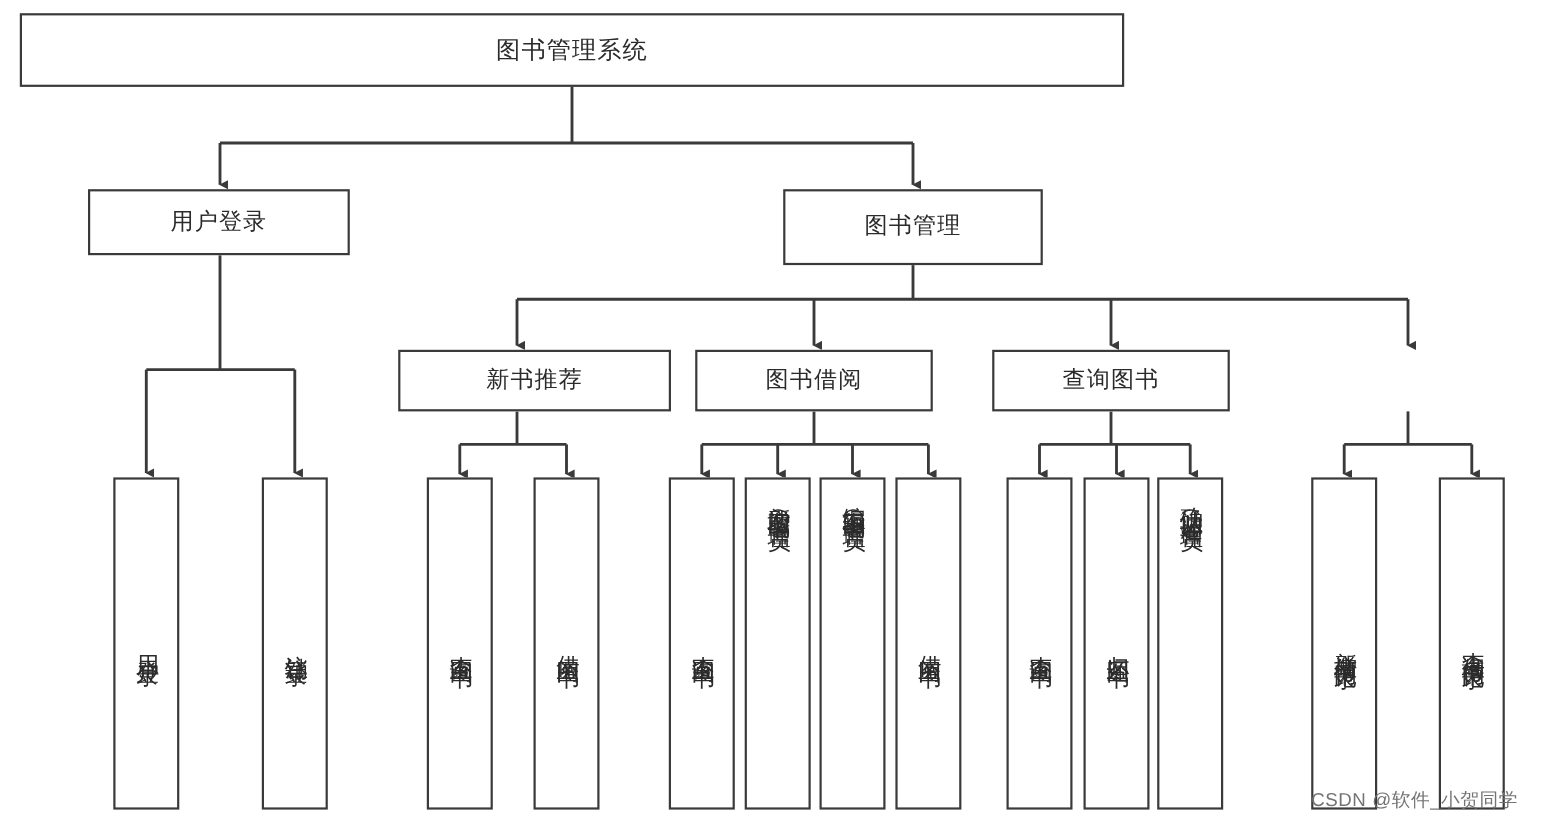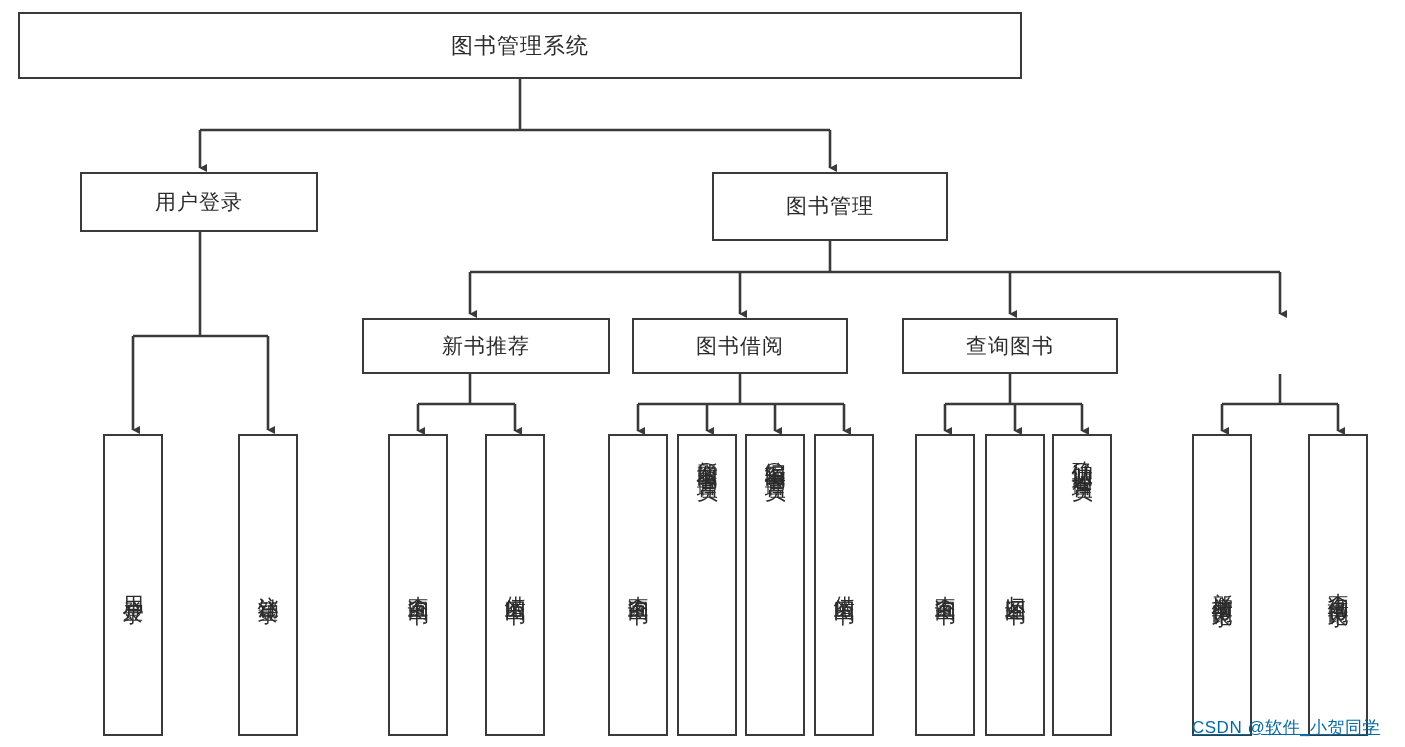--- a/index.html
+++ b/index.html
@@ -65,26 +65,25 @@
     letter-spacing: 3px;
     white-space: nowrap;
     max-height: 282px;
   }
   .v-node.centered {
     align-items: center;
     padding-top: 0;
   }
   .watermark {
     position: absolute;
-    color: #0369a1;
+    color: #737373;
     font-size: 17px;
     letter-spacing: 0.5px;
     white-space: nowrap;
     user-select: none;
-    text-decoration: underline;
   }
 </style>
 </head>
 <body>
 
 <div id="canvas">
 
   <svg class="wires" viewBox="0 0 1405 747">
     <defs>
       <marker id="ar" markerWidth="10" markerHeight="10" refX="4.2" refY="7.4" orient="auto" markerUnits="userSpaceOnUse">

